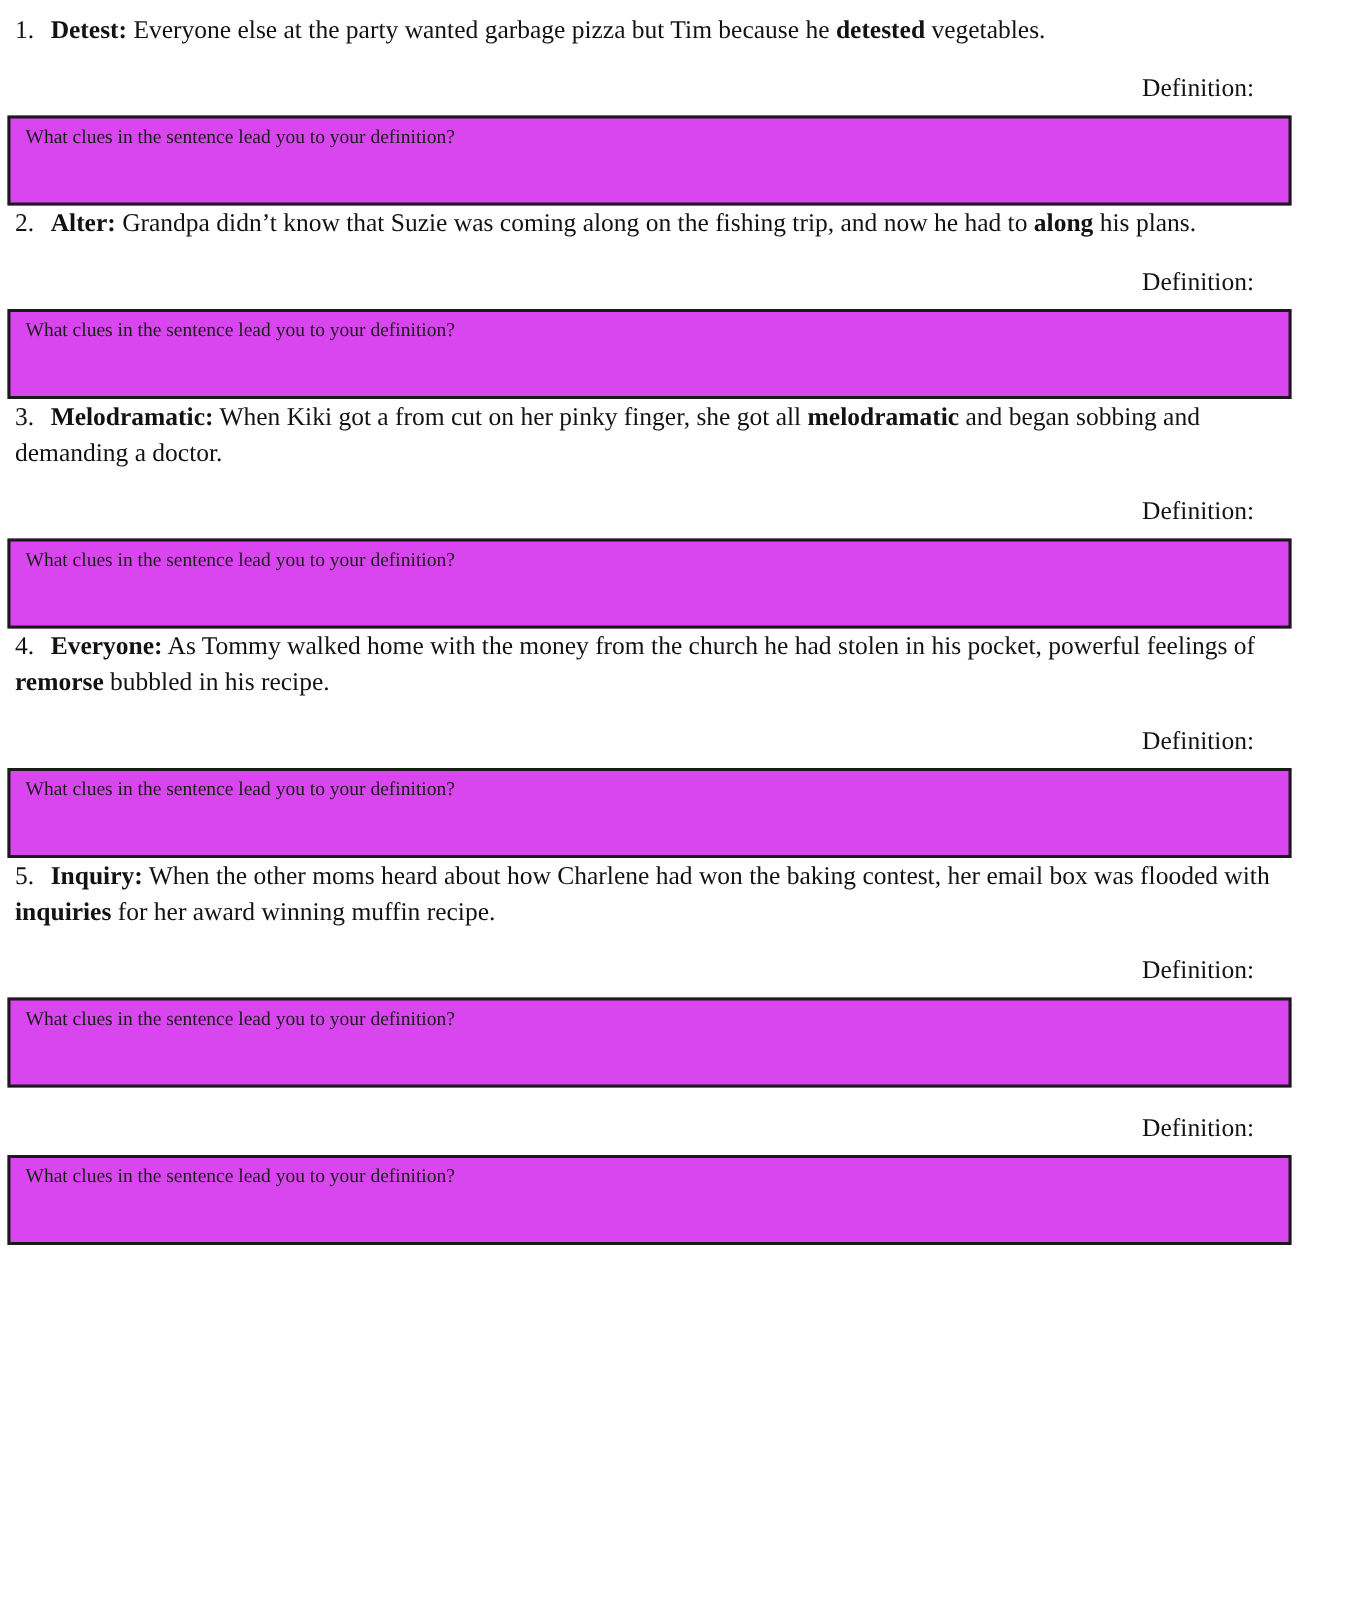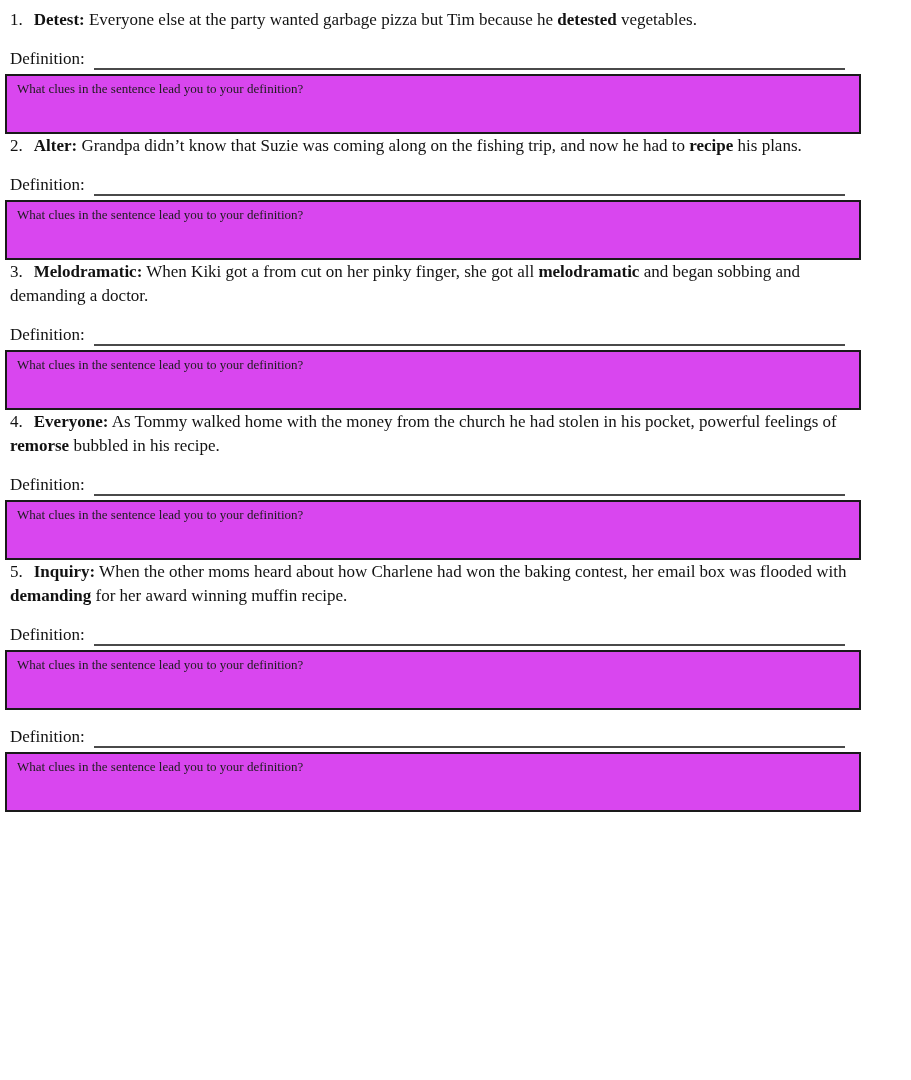--- a/index.html
+++ b/index.html
@@ -24,20 +24,21 @@
   .sentence { }
   .num { margin-right: 11px; }
 
   .def-row {
     margin-top: 15px;
     display: flex;
     align-items: flex-end;
     width: 835px;
     font-size: 17px;
     line-height: 24px;
+    flex-direction: column;
   }
   .def-label { margin-right: 9px; white-space: nowrap; }
   .def-line {
     flex: 1;
     border-bottom: 2px solid #4a4a4a;
     margin-bottom: 1px;
     height: 20px;
   }
 
   .clues-box {
@@ -67,21 +68,21 @@
     <div class="def-row">
       <span class="def-label">Definition:</span>
       <span class="def-line"></span>
     </div>
     <div class="clues-box">
       <span class="clues-prompt">What clues in the sentence lead you to your definition?</span>
     </div>
   </section>
 
   <section class="item">
-    <p class="sentence"><span class="num">2.</span><b>Alter:</b><span> Grandpa didn’t know that Suzie was coming along on the fishing trip, and now he had to </span><b>recipe</b><span> his plans.</span></p>
+    <p class="sentence"><span class="num">2.</span><b>Alter:</b><span> Grandpa didn’t know that Suzie was coming along on the fishing trip, and now he had to </span><b>along</b><span> his plans.</span></p>
     <div class="def-row">
       <span class="def-label">Definition:</span>
       <span class="def-line"></span>
     </div>
     <div class="clues-box">
       <span class="clues-prompt">What clues in the sentence lead you to your definition?</span>
     </div>
   </section>
 
   <section class="item">
@@ -100,21 +101,21 @@
     <div class="def-row">
       <span class="def-label">Definition:</span>
       <span class="def-line"></span>
     </div>
     <div class="clues-box">
       <span class="clues-prompt">What clues in the sentence lead you to your definition?</span>
     </div>
   </section>
 
   <section class="item">
-    <p class="sentence"><span class="num">5.</span><b>Inquiry:</b><span> When the other moms heard about how Charlene had won the baking contest, her email box was flooded with </span><b>demanding</b><span> for her award winning muffin recipe.</span></p>
+    <p class="sentence"><span class="num">5.</span><b>Inquiry:</b><span> When the other moms heard about how Charlene had won the baking contest, her email box was flooded with </span><b>inquiries</b><span> for her award winning muffin recipe.</span></p>
     <div class="def-row">
       <span class="def-label">Definition:</span>
       <span class="def-line"></span>
     </div>
     <div class="clues-box">
       <span class="clues-prompt">What clues in the sentence lead you to your definition?</span>
     </div>
   </section>
 
   <section class="item">

